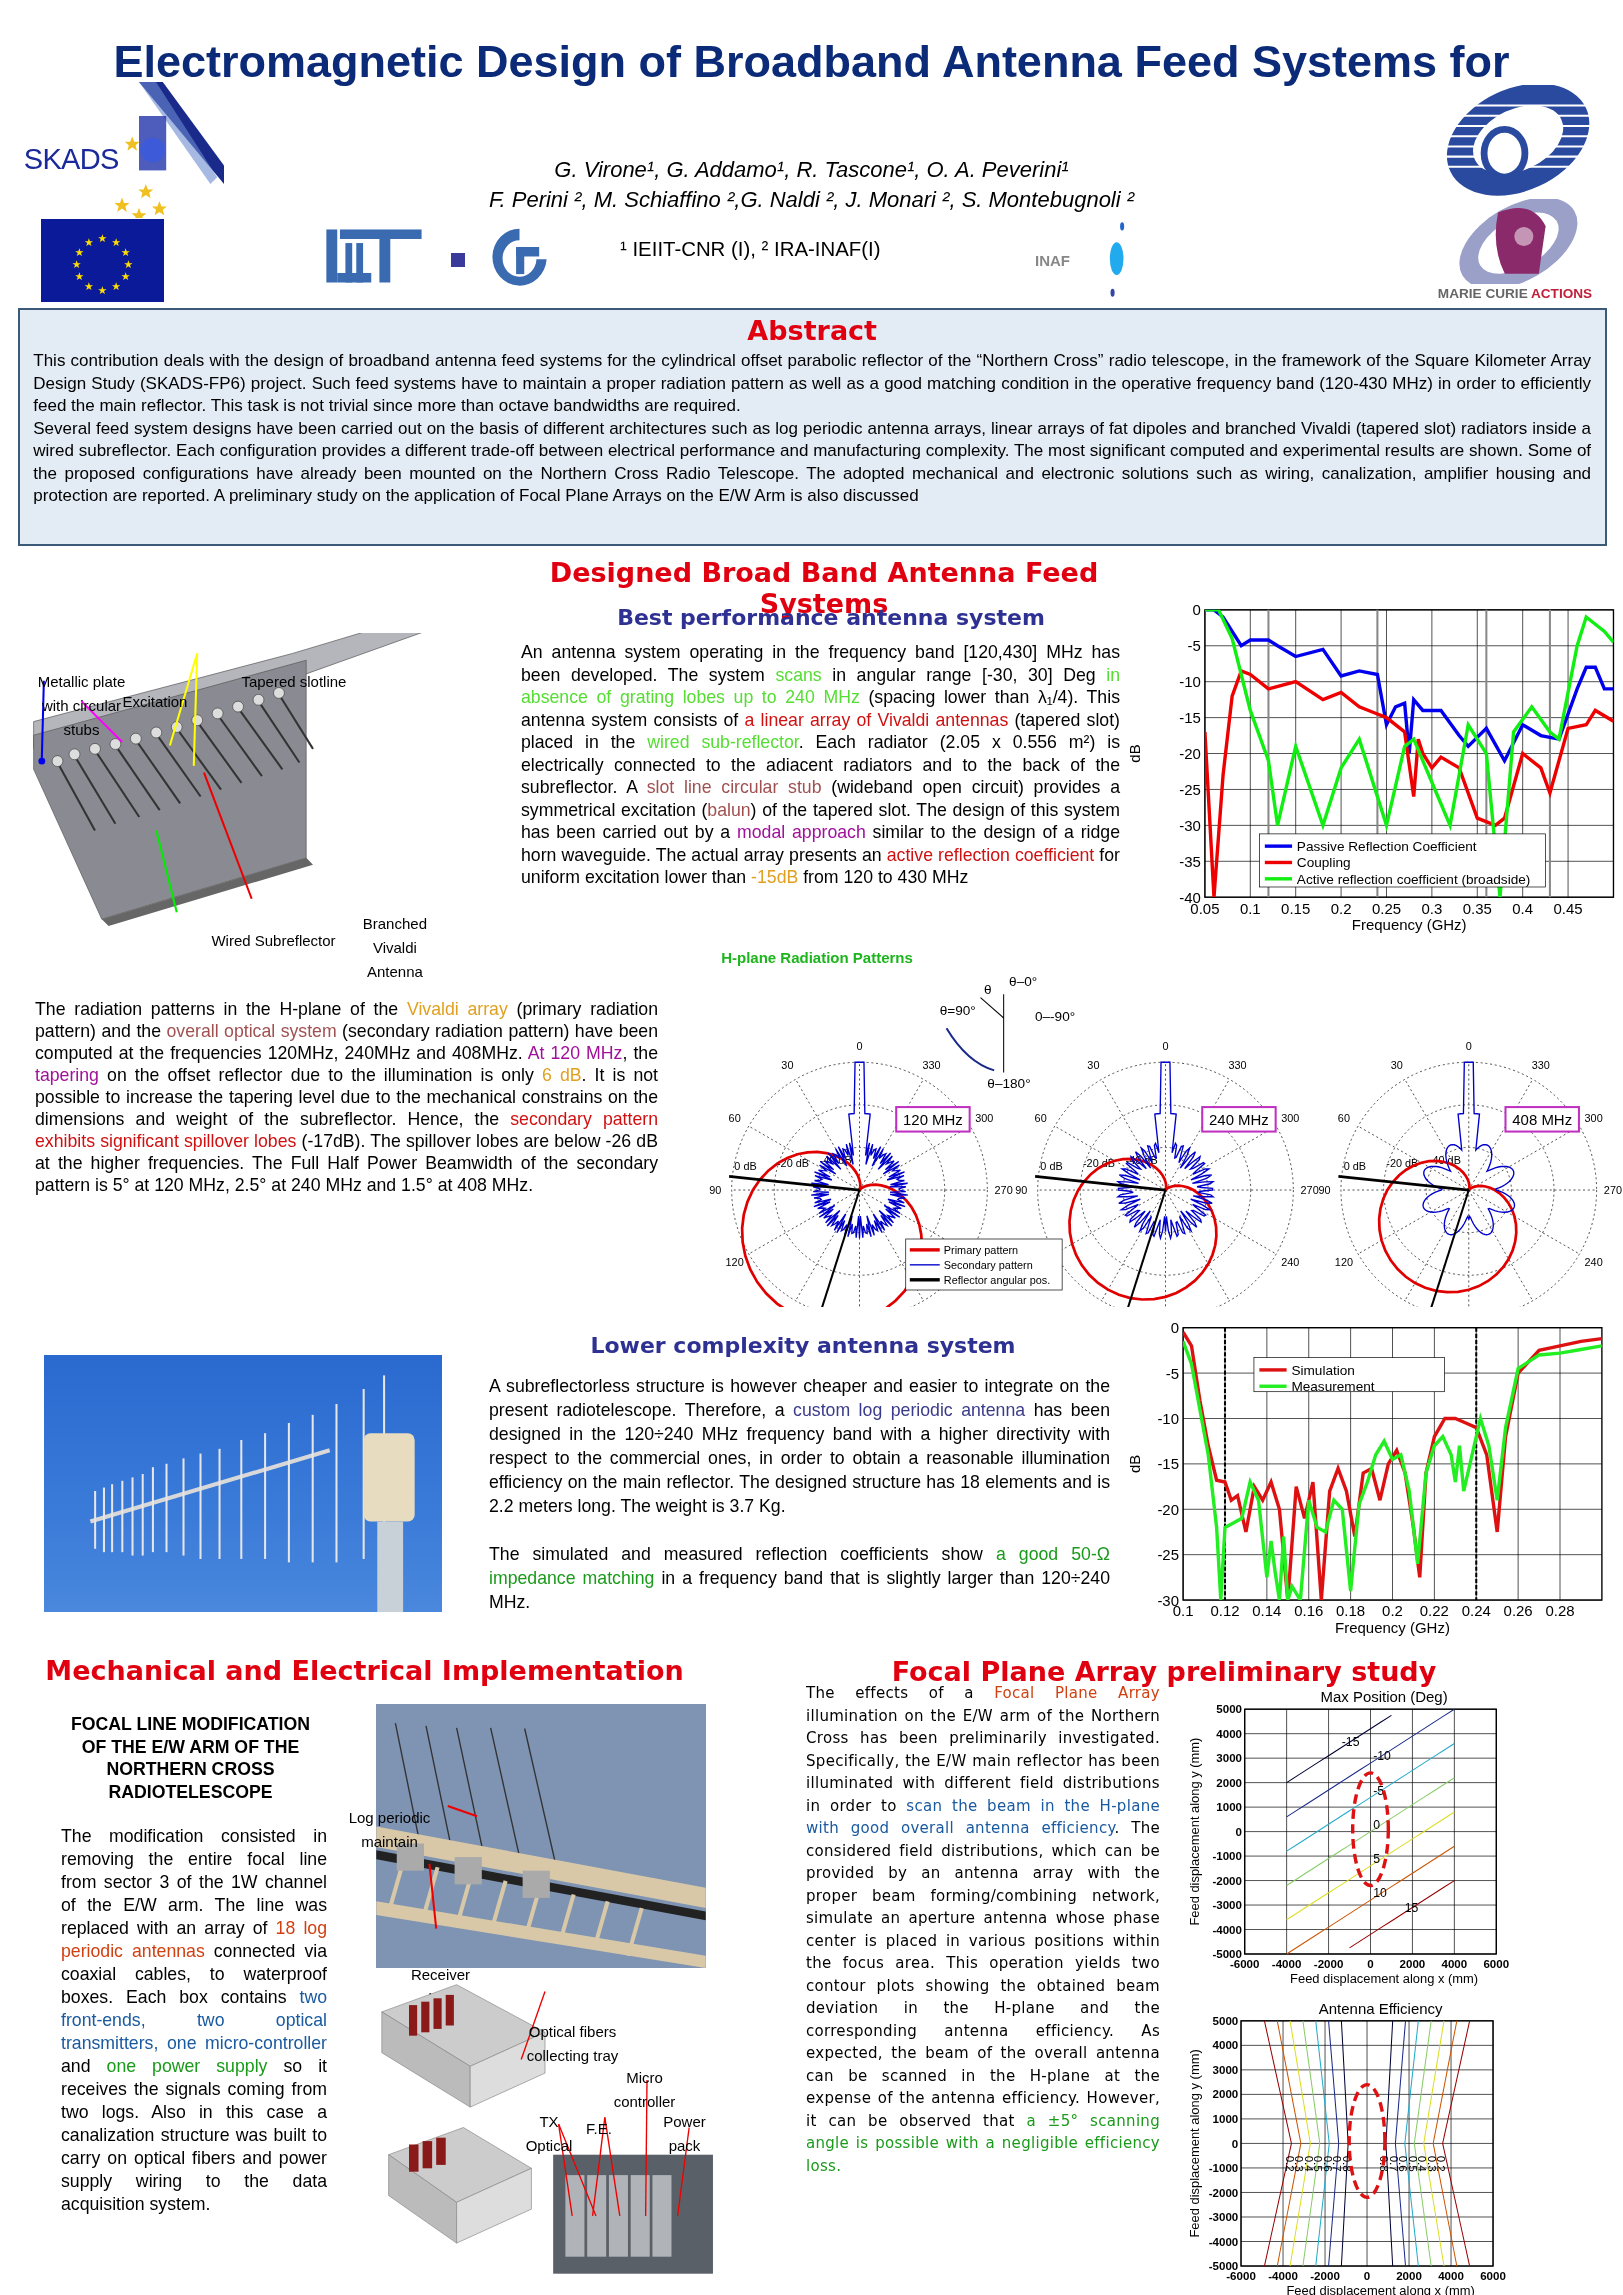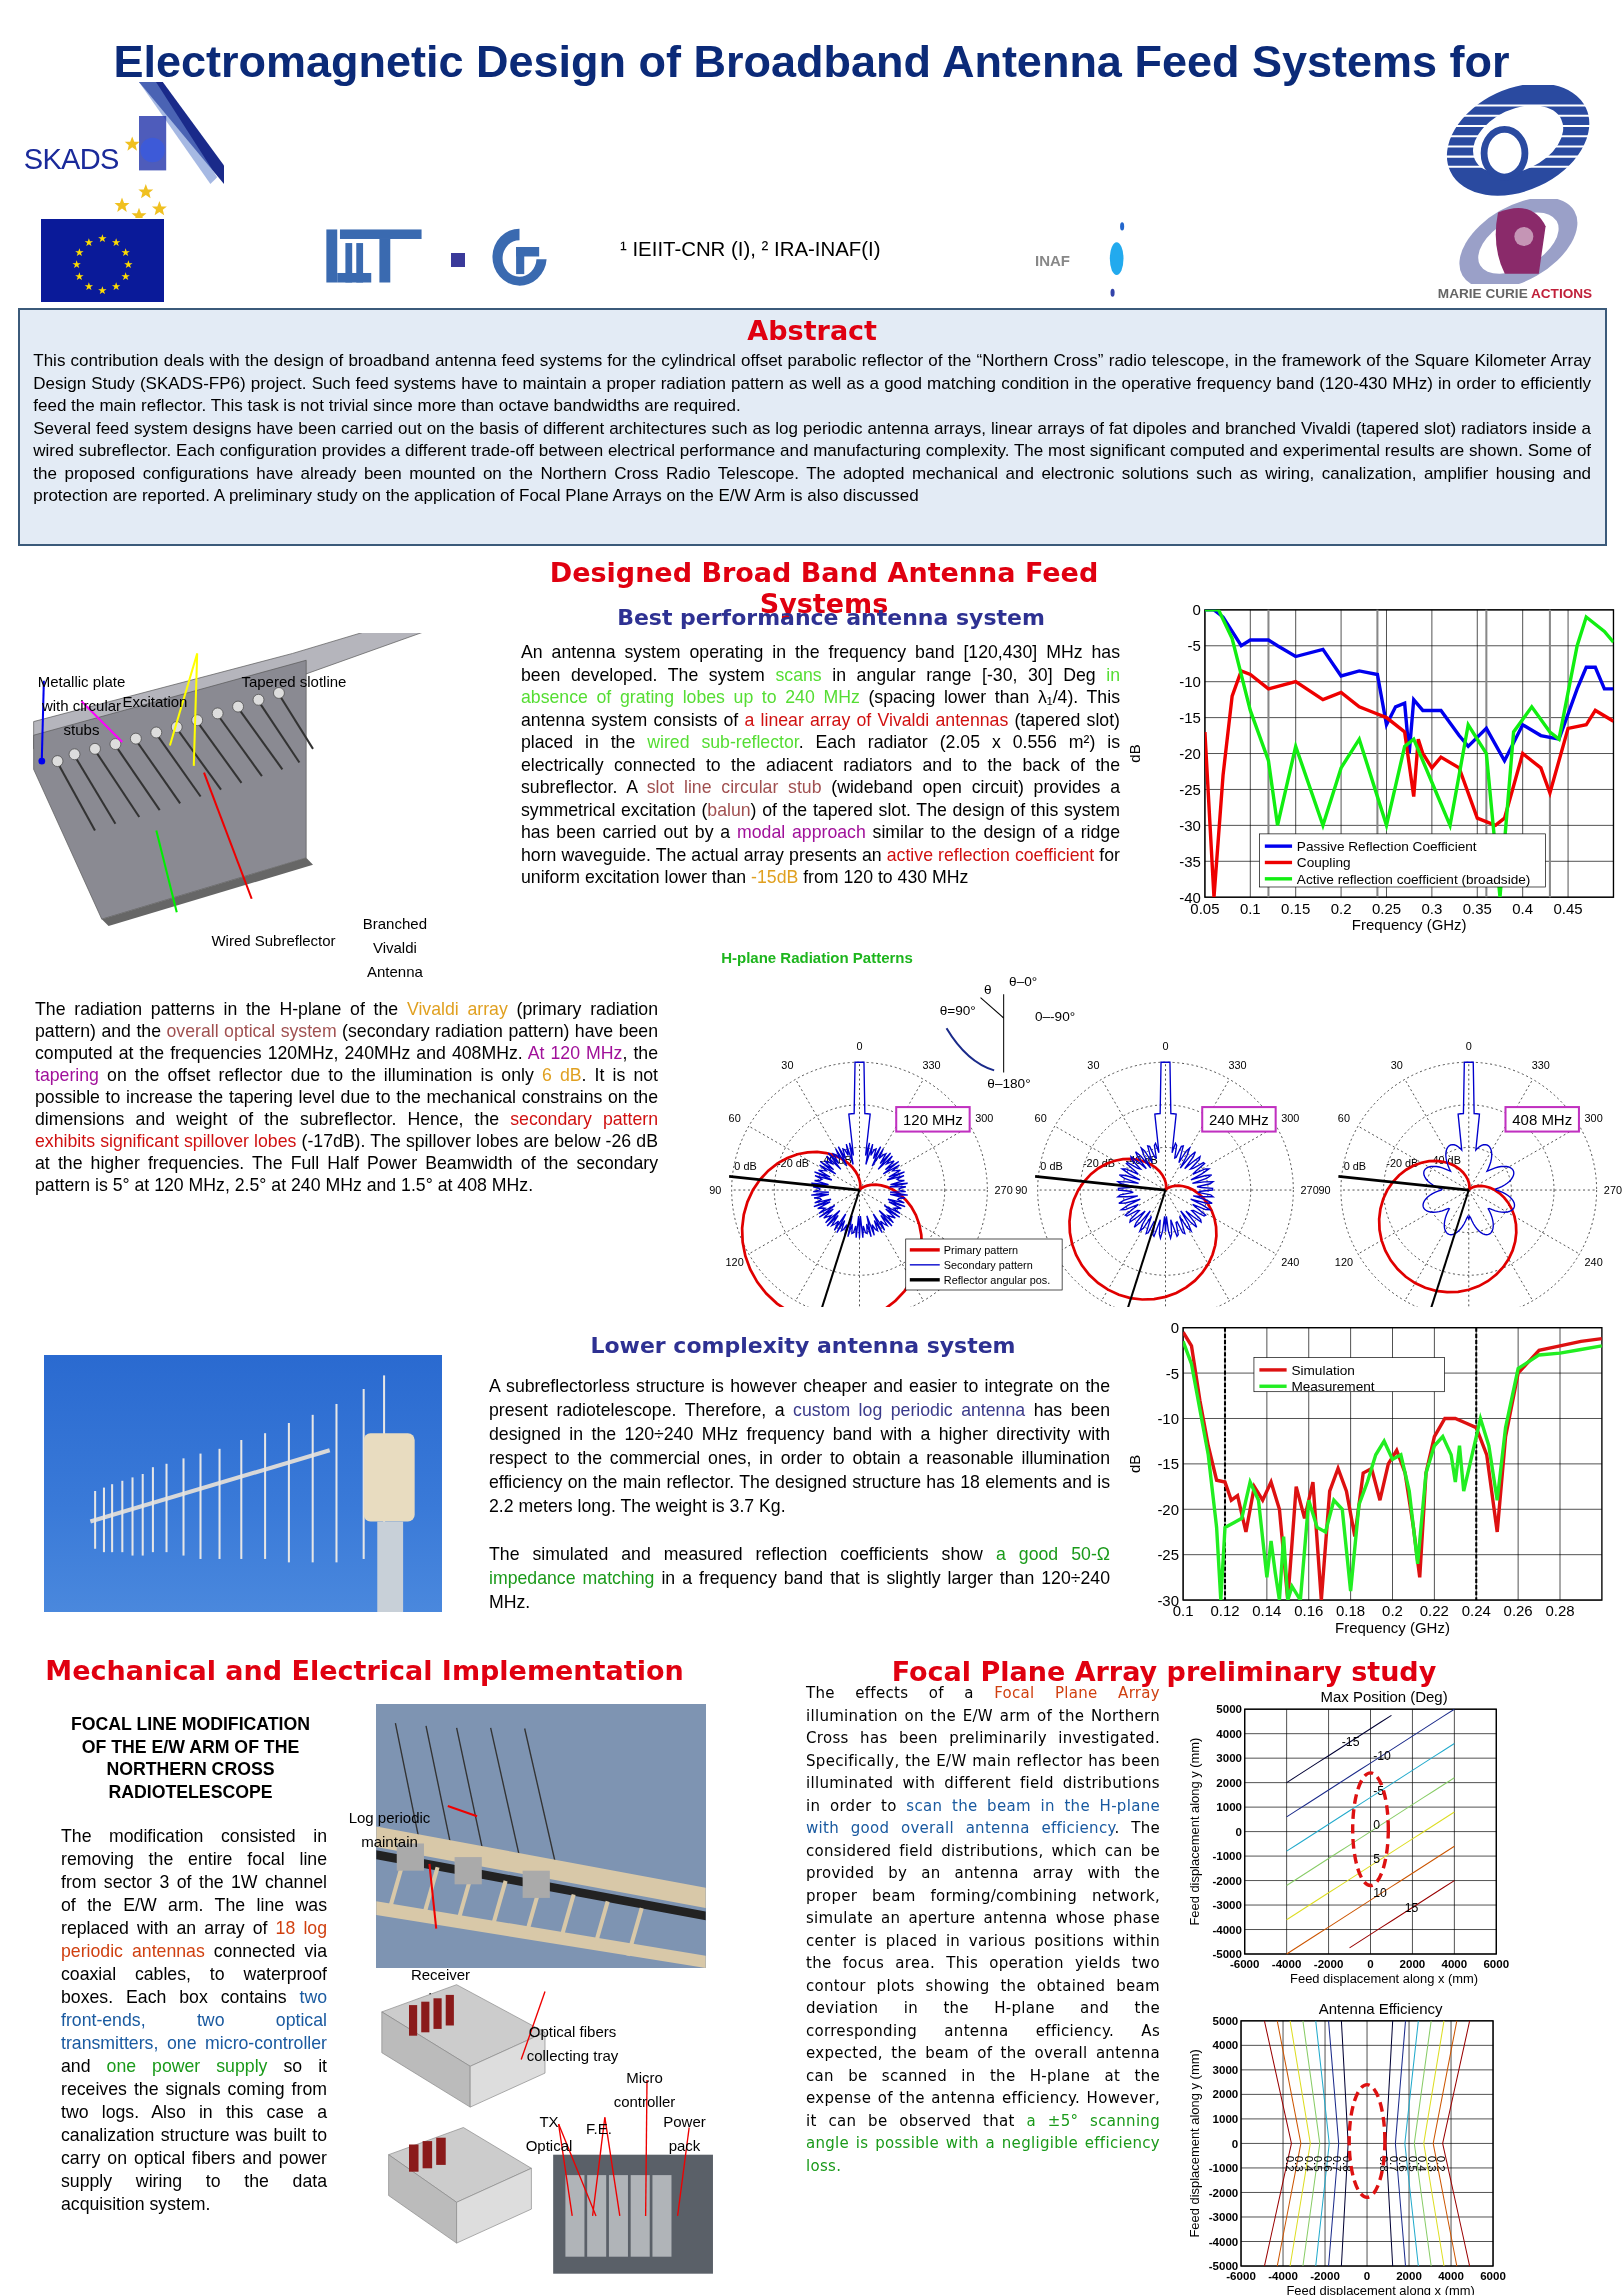--- a/index.html
+++ b/index.html
@@ -65,20 +65,22 @@
         <text x="70" y="104">★</text>
         <text x="56" y="90">★</text>
       <text x="52" y="72">★</text>
         <text x="56" y="54">★</text>
         <text x="70" y="40">★</text>
     </g>
   </svg>
 </div>
 
 <div class="abs authors">
+  <div>G. Virone¹, G. Addamo¹, R. Tascone¹, O. A. Peverini¹</div>
+  <div>F. Perini ², M. Schiaffino ²,G. Naldi ², J. Monari ², S. Montebugnoli ²</div>
 </div>
 
 <div class="abs" style="left:325px; top:228px; width:102px; height:58px;">
   <svg width="102" height="58" viewBox="0 0 150 85">
     <rect x="2" y="2" width="16" height="78" fill="#3a6ab0"></rect>
     <rect x="22" y="2" width="120" height="14" fill="#3a6ab0"></rect>
     <rect x="30" y="22" width="10" height="58" fill="#3a6ab0"></rect>
     <rect x="46" y="22" width="10" height="58" fill="#3a6ab0"></rect>
     <rect x="80" y="16" width="16" height="64" fill="#3a6ab0"></rect>
     <rect x="18" y="66" width="50" height="14" fill="#3a6ab0"></rect>

